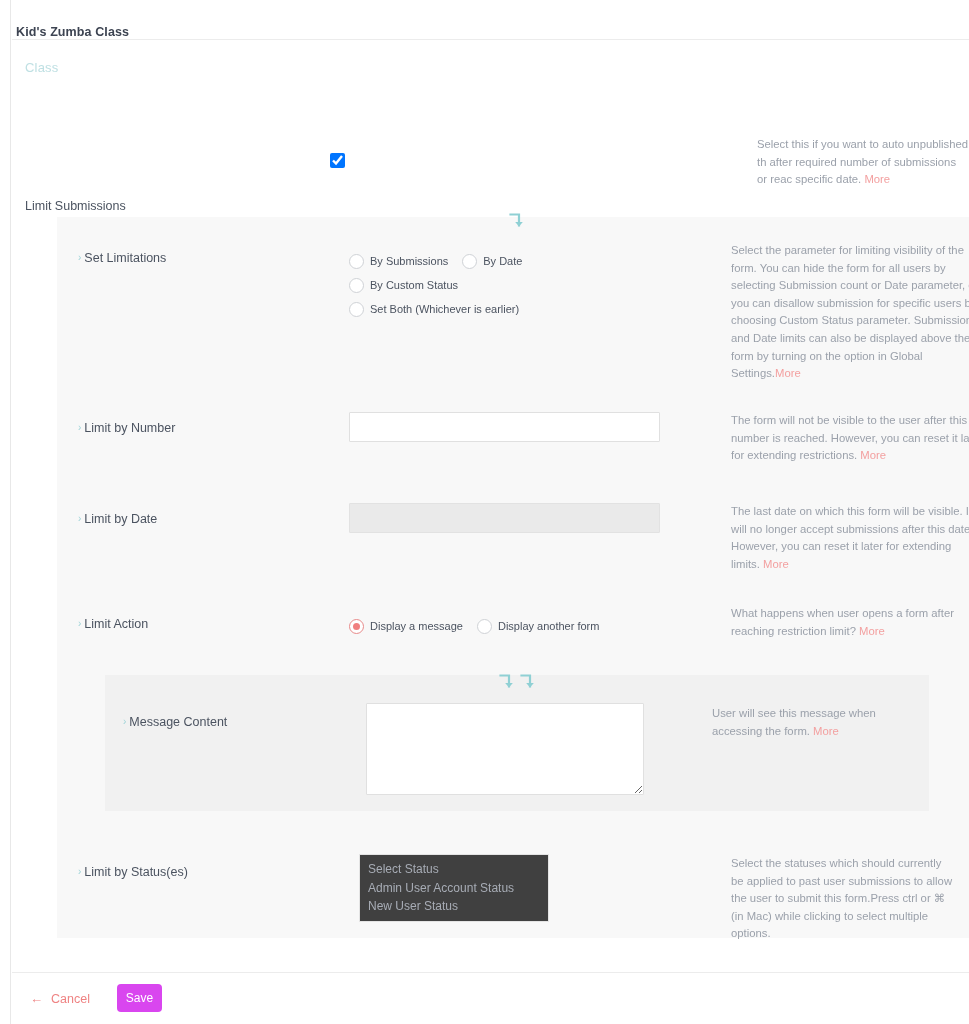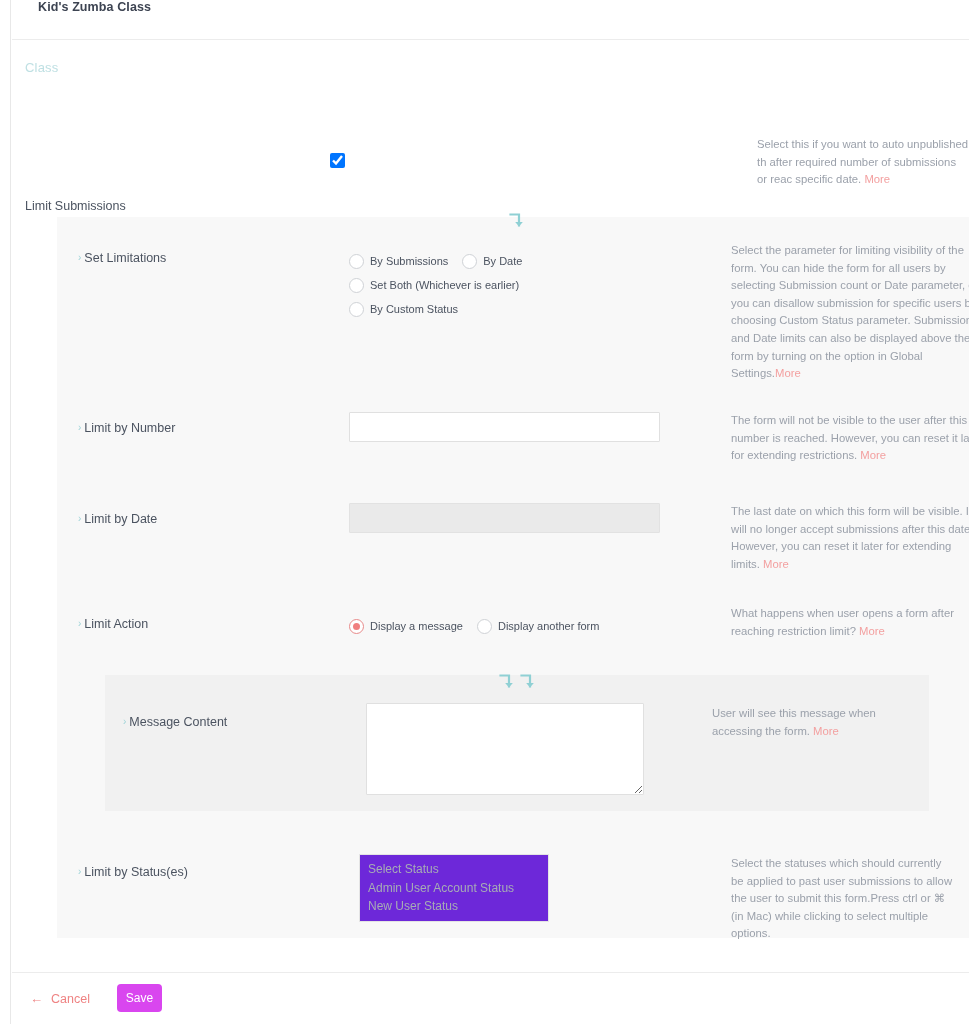--- a/index.html
+++ b/index.html
@@ -23,22 +23,22 @@
     background: #ffffff;
     border-right: 1px solid #e8e8e8;
   }
 
   
   .form-header {
     position: absolute;
     left: 12px; top: 0;
     width: 957px; height: 40px;
     border-bottom: 1px solid #ececec;
-    display: flex; align-items: flex-start;
-    padding-left: 26px;
+    display: flex; align-items: flex-end;
+    padding-left: 4px;
   }
   .form-title {
     font-size: 12.5px;
     font-weight: bold;
     color: #3d4452;
     letter-spacing: .1px;
   }
 
   
   .section-tab {
@@ -174,21 +174,21 @@
     color: #4b5360;
     padding: 6px 8px;
     border-radius: 1px;
     outline: none;
     resize: both;
   }
   .multi-select {
     position: absolute;
     width: 190px; height: 68px;
     border: 1px solid #e4e4e4;
-    background: #6d28d9;
+    background: #404040;
     padding: 5px 0 0 0;
     overflow: hidden;
   }
   .ms-option {
     font-size: 12px;
     line-height: 18.5px;
     color: #a7acb5;
     padding: 0 8px;
     white-space: nowrap;
     cursor: pointer;
@@ -267,27 +267,27 @@
         <span class="radio-text">By Submissions</span>
       </label>
       <label class="radio-opt">
         <span class="radio-dot"></span>
         <span class="radio-text">By Date</span>
       </label>
     </div>
     <div class="radio-line">
       <label class="radio-opt">
         <span class="radio-dot"></span>
-        <span class="radio-text">Set Both (Whichever is earlier)</span>
+        <span class="radio-text">By Custom Status</span>
       </label>
     </div>
     <div class="radio-line">
       <label class="radio-opt">
         <span class="radio-dot"></span>
-        <span class="radio-text">By Custom Status</span>
+        <span class="radio-text">Set Both (Whichever is earlier)</span>
       </label>
     </div>
   </div>
 
   <div class="desc" style="left:731px; top:242px;">
     <span>Select the parameter for limiting visibility of the form. You can hide the form for all users by selecting Submission count or Date parameter, or you can disallow submission for specific users by choosing Custom Status parameter. Submission and Date limits can also be displayed above the form by turning on the option in Global Settings.</span><span class="more">More</span>
   </div>
 
   <div class="sub-label" style="position:absolute; left:78px; top:421px;">
     <span class="caret">›</span><span>Limit by Number</span>

